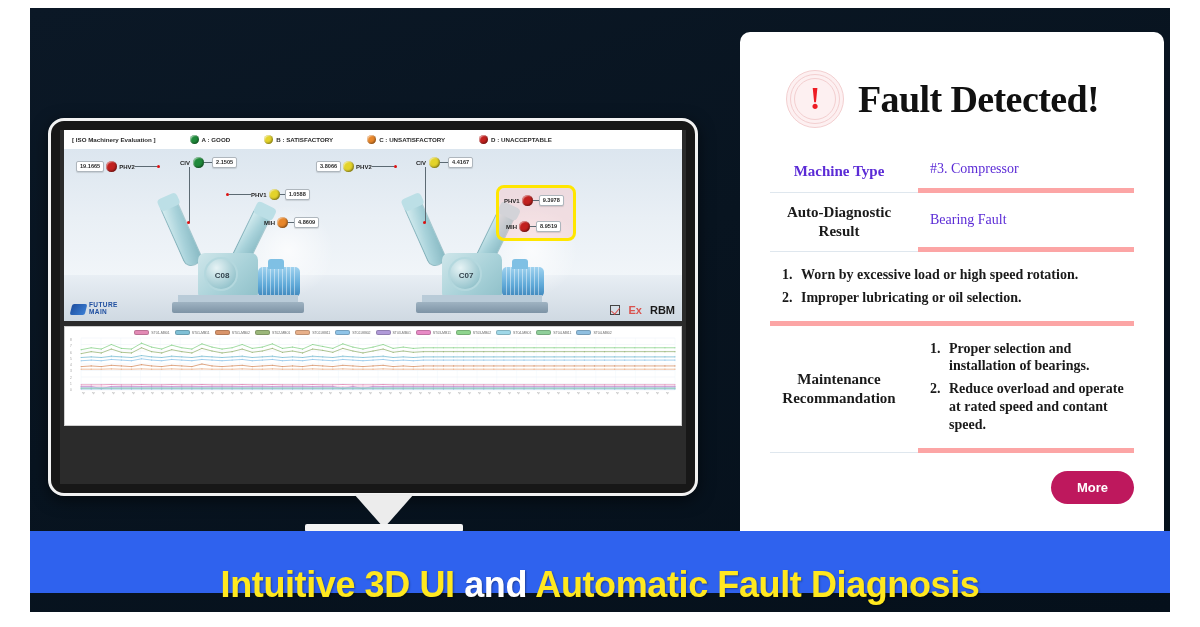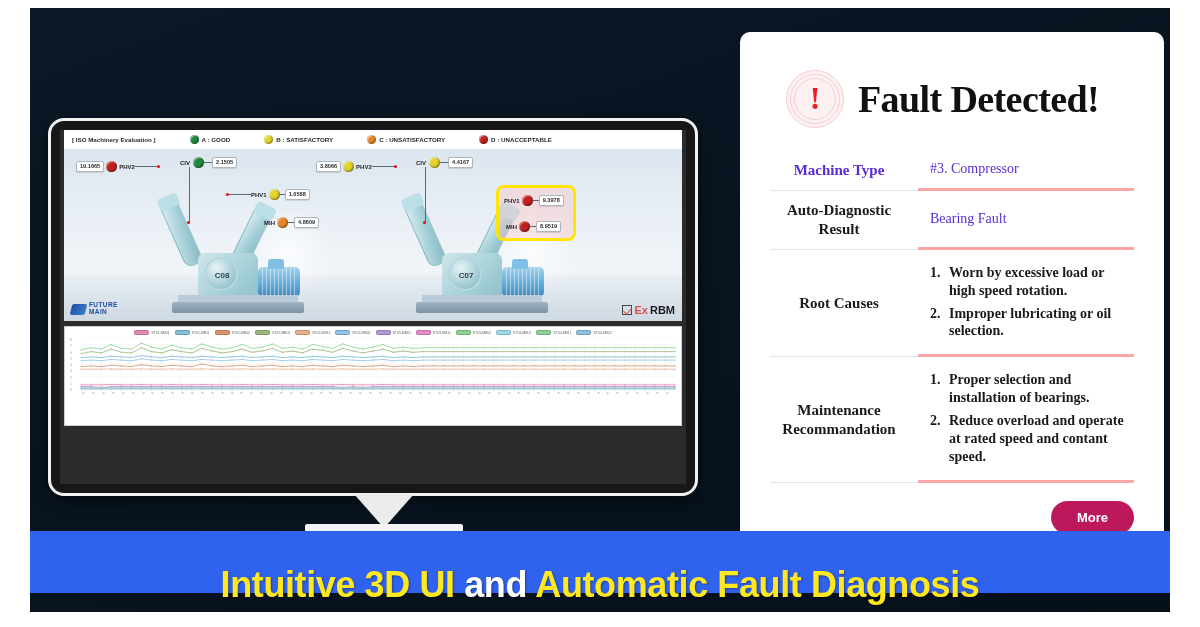--- a/index.html
+++ b/index.html
@@ -148,21 +148,21 @@
   }
 
   
   #logo-fm { position: absolute; left: 7px; bottom: 5px; display: flex; align-items: center; gap: 3px; }
   #logo-fm .fm-mark {
     width: 15px; height: 11px; border-radius: 2px;
     background: linear-gradient(120deg,#1f4fa0,#3b7fd4);
     transform: skewX(-14deg);
   }
   #logo-fm .fm-txt { font-size: 6.5px; font-weight: 800; color: #1f4fa0; line-height: 1.05; letter-spacing: .4px; }
-  #logo-rbm { position: absolute; right: 7px; bottom: 5px; display: flex; align-items: center; gap: 2px; font-size: 11px; font-weight: 800; }
+  #logo-rbm { position: absolute; right: 7px; bottom: 5px; display: flex; align-items: center; gap: 8px; font-size: 11px; font-weight: 800; }
   #logo-rbm .chk { width: 10px; height: 10px; border: 1.4px solid #444; position: relative; }
   #logo-rbm .chk::after {
     content: ""; position: absolute; left: 2px; top: 0px; width: 4px; height: 7px;
     border: solid #d9534f; border-width: 0 1.6px 1.6px 0; transform: rotate(40deg);
   }
   .rbm-ex { color: #d9534f; }
   .rbm-rbm { color: #1a1a1a; }
 
   
   #chart-panel {
@@ -219,21 +219,21 @@
   .fkey {
     width: 148px; flex: none; padding: 10px 10px 10px 0;
     display: flex; align-items: center; justify-content: center; text-align: center;
     font-size: 15px; font-weight: 700; color: #1a1a1a; line-height: 1.25;
     border-bottom: 1px solid #dfe7ee;
   }
   .fval {
     flex: 1; padding: 10px 0 10px 12px;
     display: flex; align-items: center;
     font-size: 14px; color: #1a1a1a; line-height: 1.3;
-    border-bottom: 3px solid #fca5a5;
+    border-bottom: 5px solid #fca5a5;
   }
   .fval.purple, .fkey.purple { color: #5b2bd6; }
   .fval ol { list-style: none; counter-reset: li; }
   .fval ol li {
     counter-increment: li; position: relative; padding-left: 19px;
     margin-bottom: 5px; font-weight: 700; font-size: 14px; line-height: 1.28; font-family: Liberation Serif, serif;
   }
   .fval ol li::before {
     content: counter(li) "."; position: absolute; left: 0; top: 0; font-weight: 700;
   }
@@ -1327,21 +1327,20 @@
         <div class="fkey purple">Machine Type</div>
         <div class="fval purple">#3. Compressor</div>
       </div>
 
       <div class="frow">
         <div class="fkey">Auto-Diagnostic Result</div>
         <div class="fval purple">Bearing Fault</div>
       </div>
 
       <div class="frow tall">
-        <div class="fkey">Root Causes</div>
         <div class="fval">
           <ol>
             <li>Worn by excessive load or high speed rotation.</li>
             <li>Improper lubricating or oil selection.</li>
           </ol>
         </div>
       </div>
 
       <div class="frow tall">
         <div class="fkey">Maintenance Recommandation</div>

